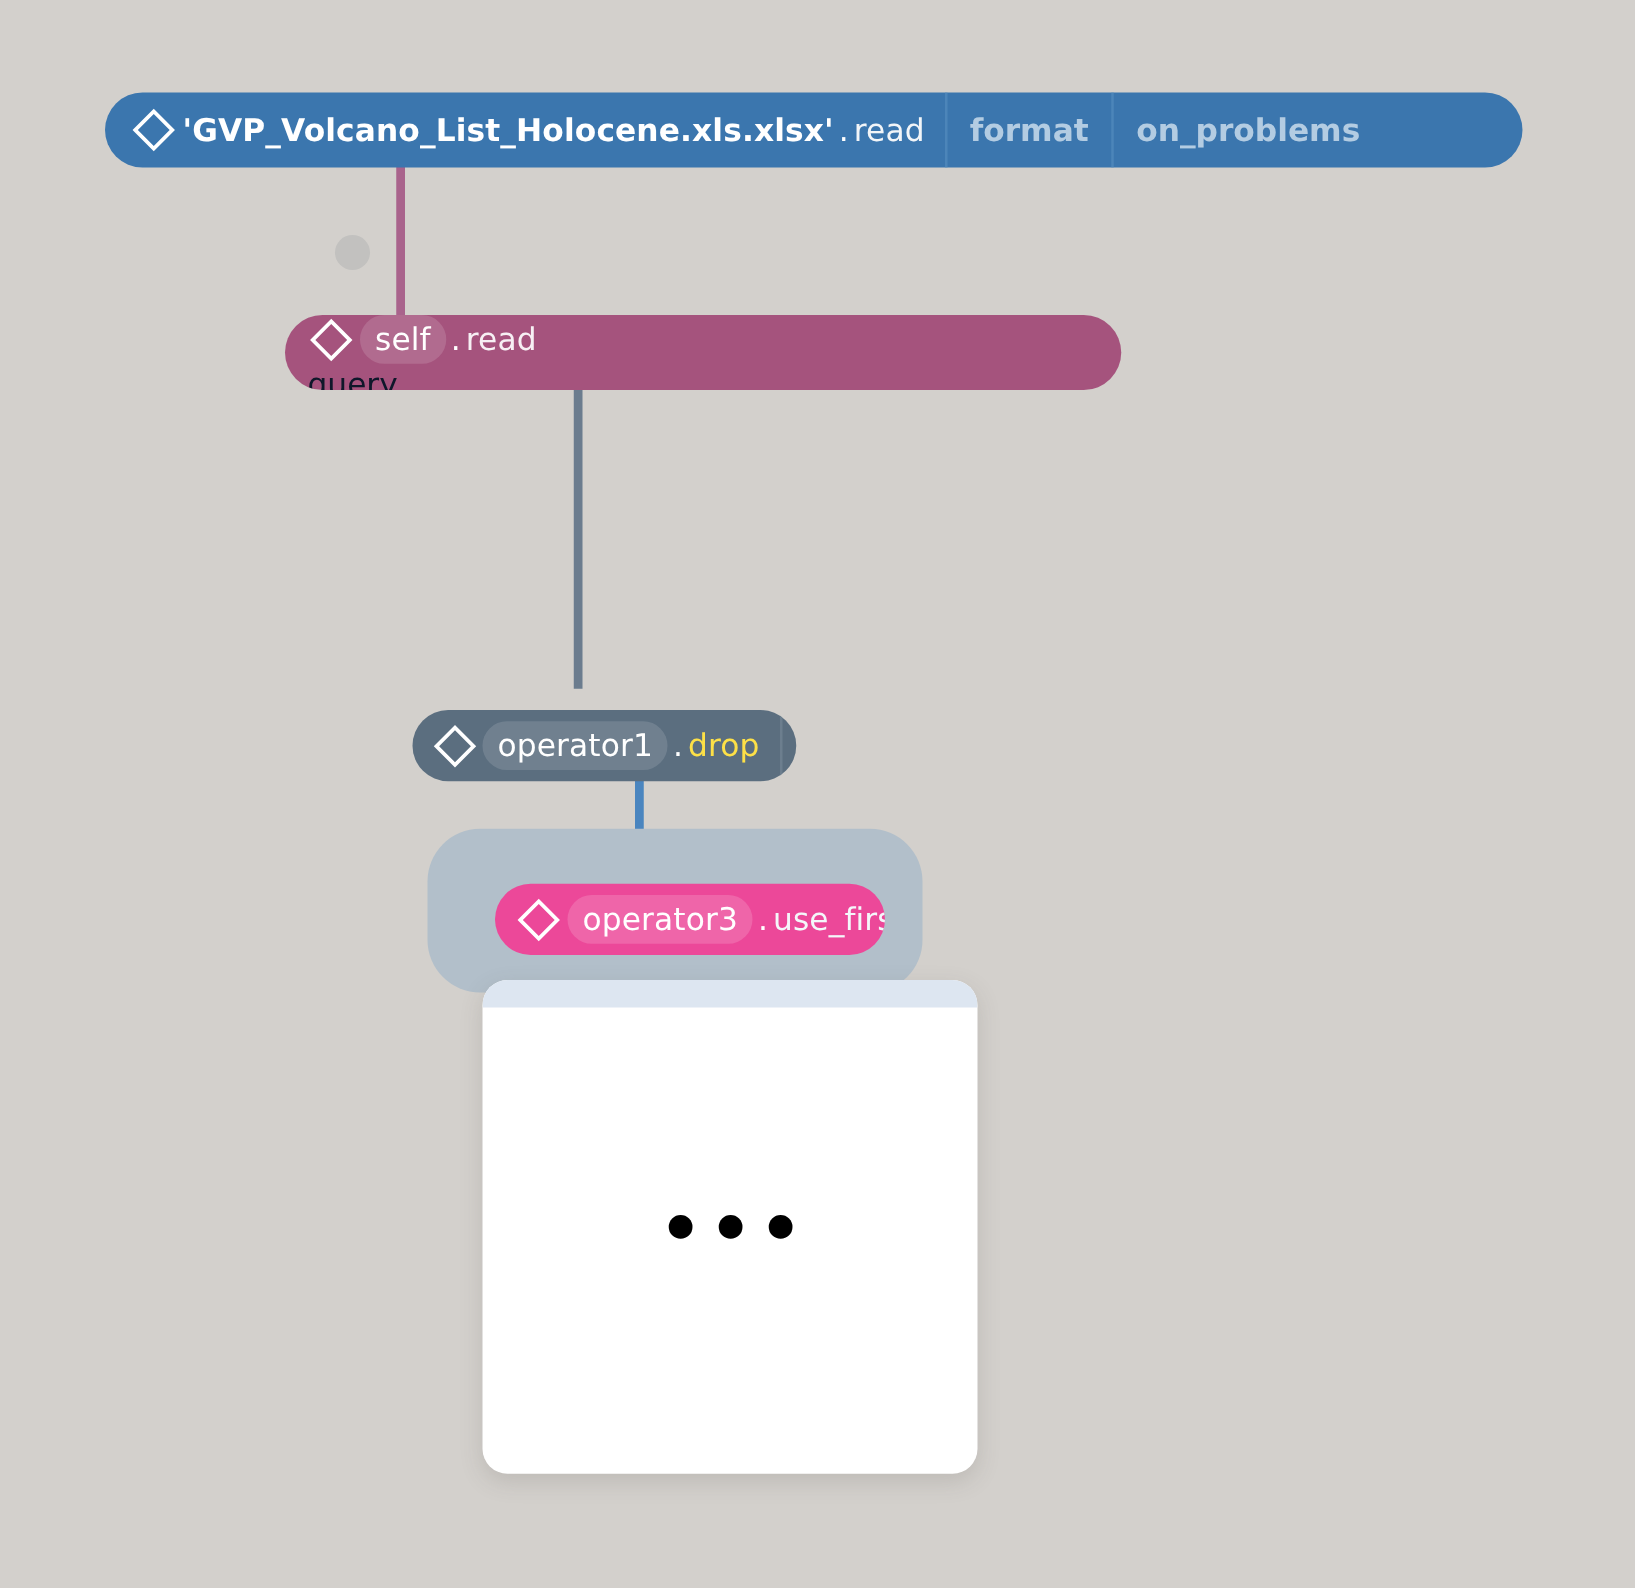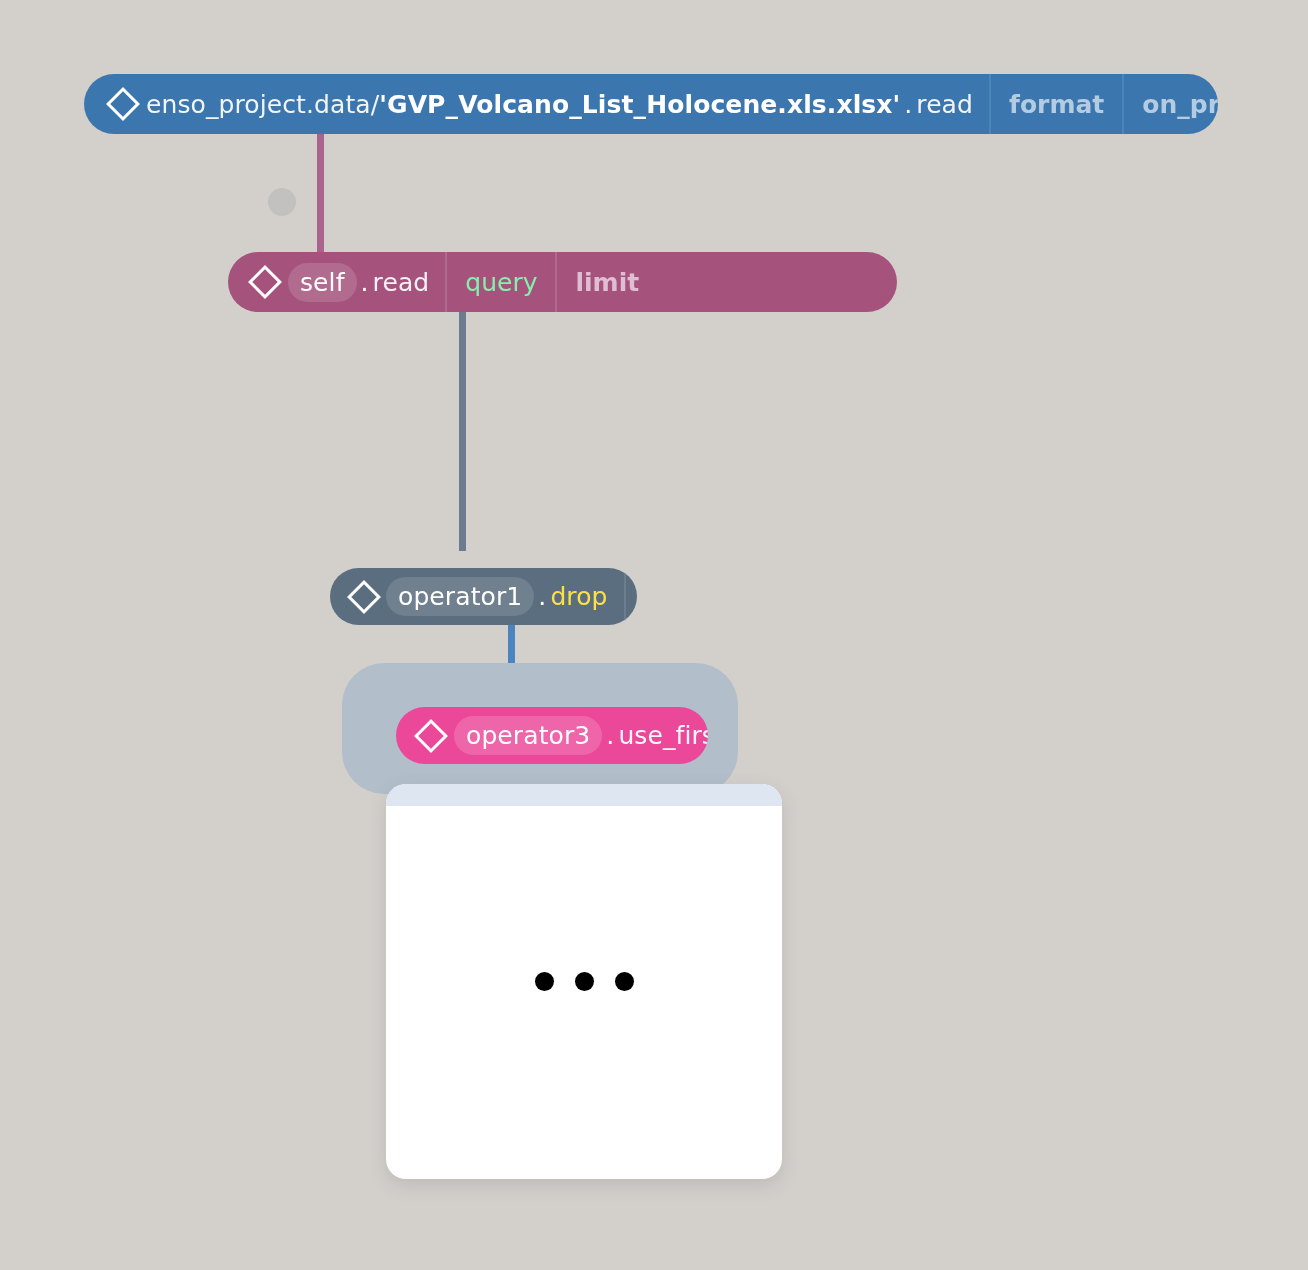--- a/index.html
+++ b/index.html
@@ -100,26 +100,27 @@
   #node-read .arg-sep { background: #4c85b9; }
   #node-read .arg { color: #b3cce2; font-weight: bold; }
 
   
   #node-query {
     left: 228px;
     top: 252px;
     width: 669px;
     height: 60px;
     background: #a5537d;
+    flex-direction: column;
   }
   #node-query .node-icon { width: 46px; margin-left: 14px; }
   #node-query .self-pill { background: rgba(255,255,255,0.14); }
   #node-query .method { color: #f7f0f4; }
   #node-query .arg-sep { background: #b06a8f; }
-  #node-query .arg-name { color: #86efac; font-weight: normal; }
+  #node-query .arg-name { color: #0f172a; font-weight: normal; }
   #node-query .arg-value { color: #ffffff; font-weight: bold; margin-left: 14px; }
   #node-query .arg.limit { color: #e0bed1; font-weight: bold; }
 
   
   #node-drop {
     left: 330px;
     top: 544px;
     width: 307px;
     height: 57px;
     background: #5b6e7f;
@@ -212,21 +213,20 @@
   <div class="edge" style="left:508px; top:600px; width:7px; height:114px; background:#4a85bf;"></div>
 
   <div id="pending-dot"></div>
 
   <div class="node" id="node-read">
     <div class="node-main">
       <span class="node-icon">
         <span class="diamond"></span>
       </span>
       <span class="expr">
-        <span class="path-prefix">enso_project.data/</span>
           <span class="path-file">'GVP_Volcano_List_Holocene.xls.xlsx'</span>
           <span class="dot-sep">.</span>
           <span class="method">read</span>
       </span>
     </div>
     <div class="arg-sep"></div>
     <div class="arg arg-name">format</div>
     <div class="arg-sep"></div>
     <div class="arg arg-name">on_problems</div>
   </div>

